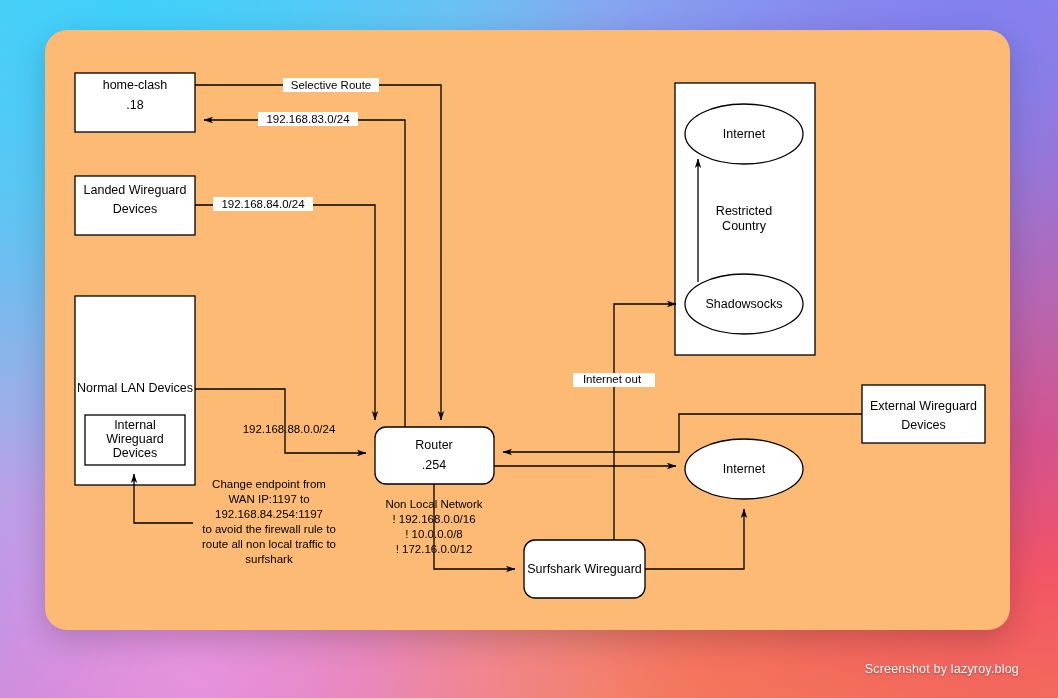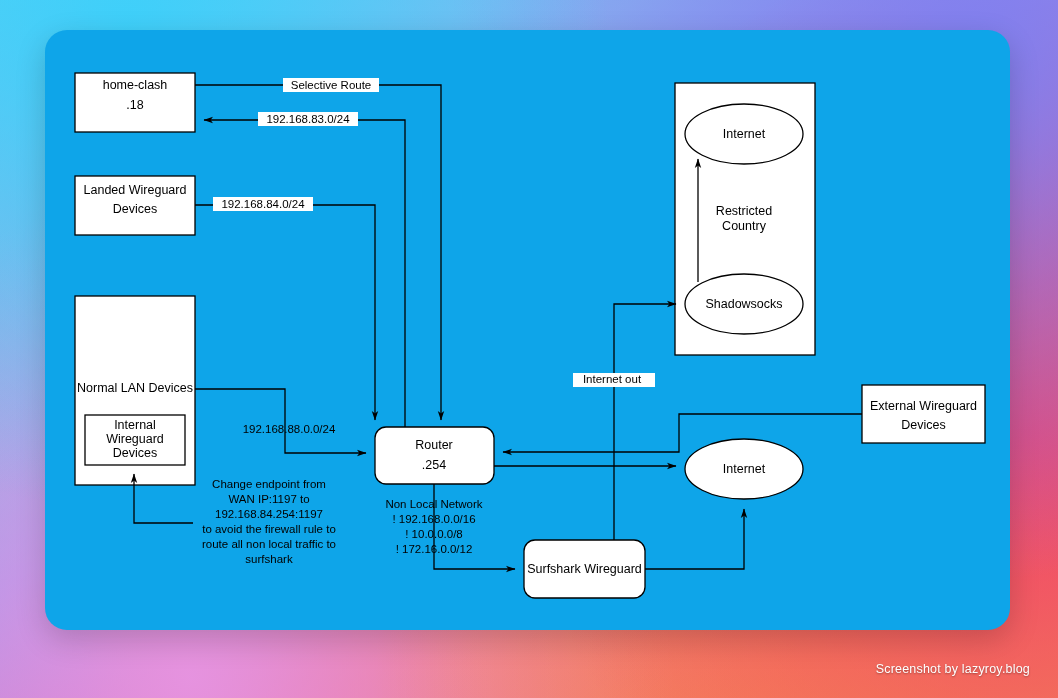--- a/index.html
+++ b/index.html
@@ -26,36 +26,36 @@
     position: relative;
     width: 1058px;
     height: 698px;
   }
   #card {
     position: absolute;
     left: 45px;
     top: 30px;
     width: 965px;
     height: 600px;
-    background: #0ea5e9;
+    background: #fdba74;
     border-radius: 22px;
     box-shadow: 0 10px 30px rgba(0,0,0,0.18);
     overflow: hidden;
   }
   #diagram {
     position: absolute;
     left: 0;
     top: 0;
     width: 965px;
     height: 600px;
     display: block;
   }
   .wm {
     position: absolute;
-    right: 28px;
+    right: 39px;
     bottom: 22px;
     font-size: 12.5px;
     color: #ffffff;
     text-shadow: 0 1px 2px rgba(0,0,0,0.35);
     letter-spacing: 0.2px;
     white-space: nowrap;
   }
   svg text {
     font-family: "Liberation Sans", sans-serif;
     fill: #000000;

